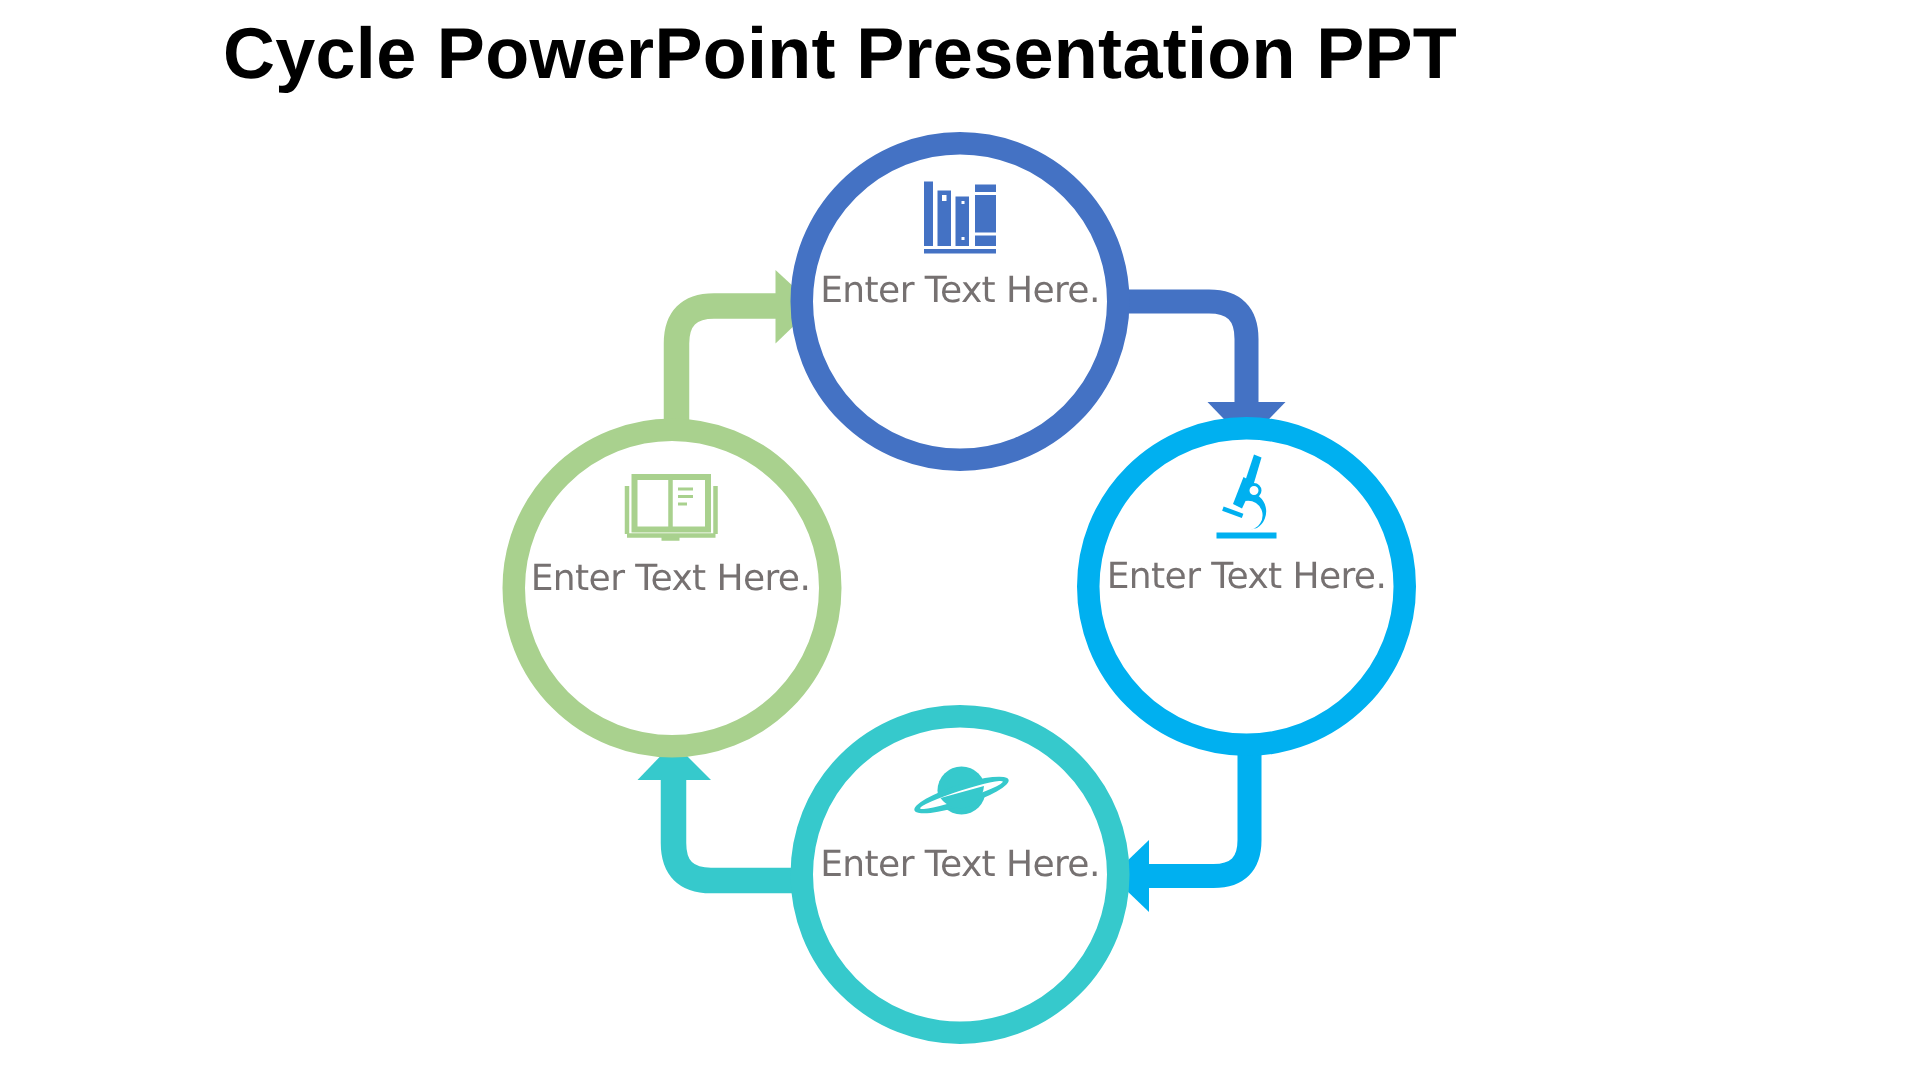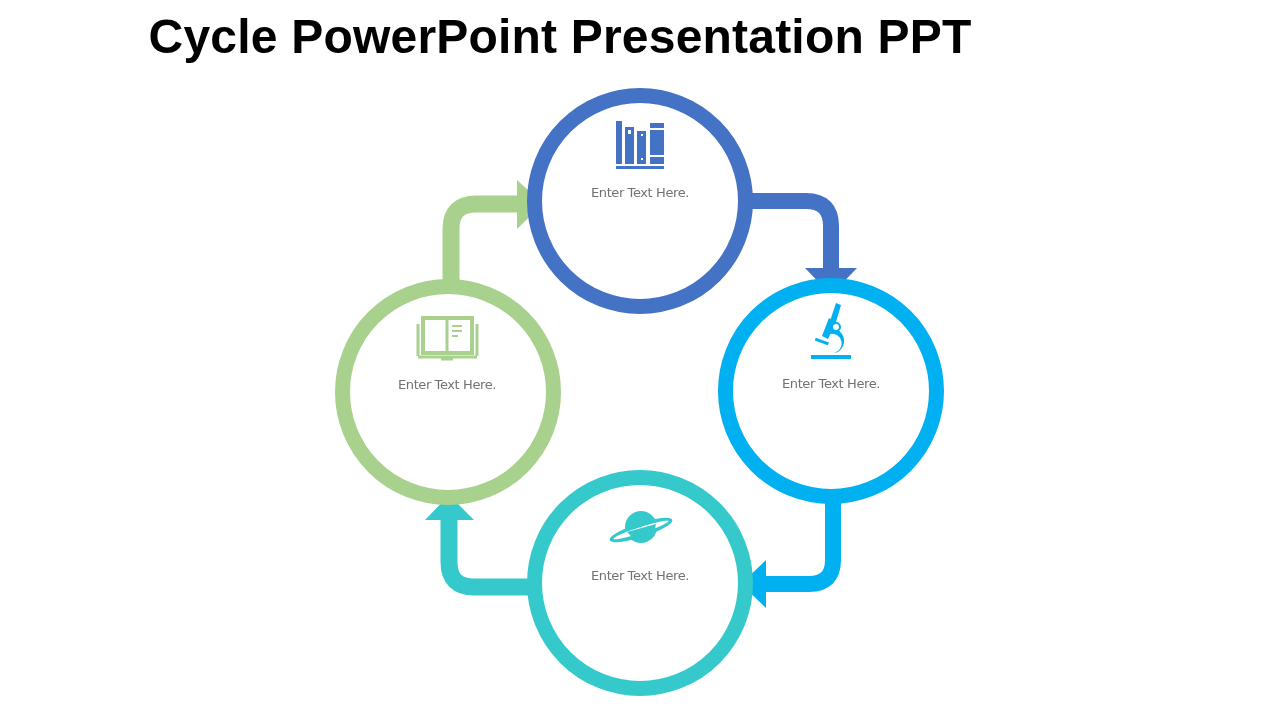--- a/index.html
+++ b/index.html
@@ -5,21 +5,21 @@
     html, body { margin: 0; padding: 0; background: #ffffff; }
     body { width: 1280px; height: 720px; position: relative; overflow: hidden; }
     .title {
       position: absolute; left: 0; top: 4px; width: 1120px; text-align: center;
       font-family: "Liberation Sans", sans-serif; font-weight: bold;
       font-size: 48px; color: #000000; letter-spacing: 0.2px; line-height: 66px;
     }
     svg.diagram { position: absolute; left: 0; top: 0; }
     .label {
       position: absolute; width: 200px; text-align: center;
-      font-family: "DejaVu Sans", sans-serif; font-size: 13px; color: #767171;
+      font-family: "DejaVu Sans", sans-serif; font-size: 24px; color: #767171;
       line-height: 24px; letter-spacing: -0.4px;
     }
   </style>
 </head>
 <body>
 
 <div class="title">Cycle PowerPoint Presentation PPT</div>
 
 <svg class="diagram" width="1280" height="720" viewBox="0 0 1280 720">
 

